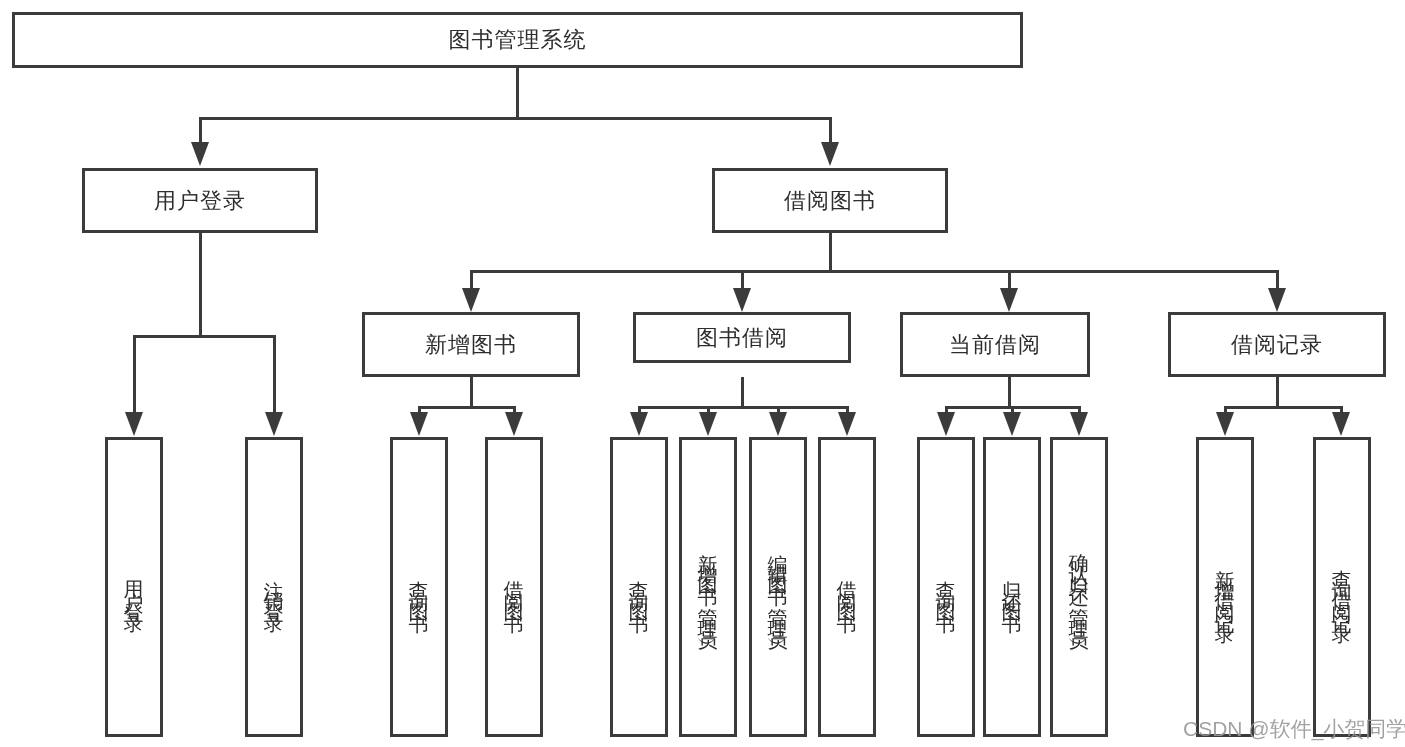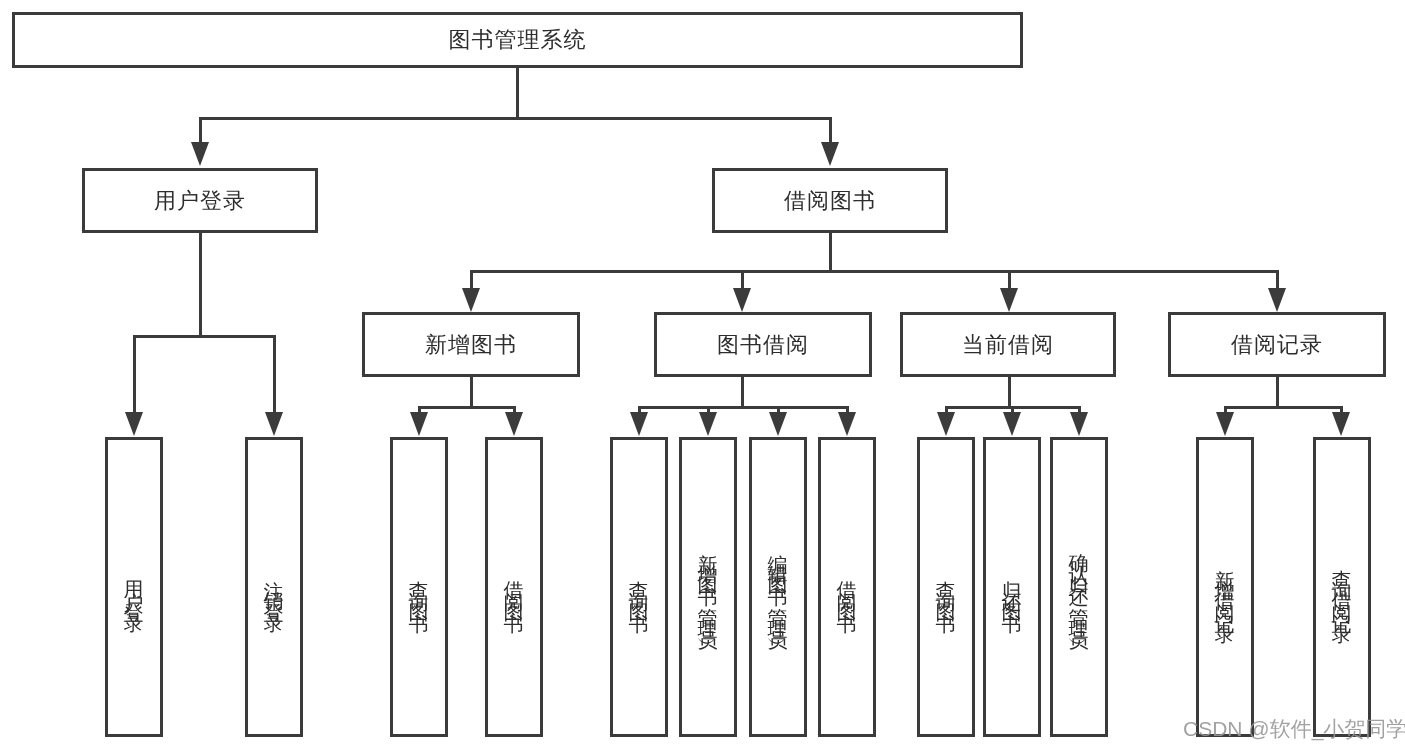--- a/index.html
+++ b/index.html
@@ -91,24 +91,24 @@
   <div class="vline" style="left:741px; top:270px; height:20px;"></div>
   <div class="arrow" style="left:733px; top:288px;"></div>
   <div class="vline" style="left:1008px; top:270px; height:20px;"></div>
   <div class="arrow" style="left:1000px; top:288px;"></div>
   <div class="vline" style="left:1276px; top:270px; height:20px;"></div>
   <div class="arrow" style="left:1268px; top:288px;"></div>
 
   <div class="box hbox" style="left:362px; top:312px; width:218px; height:65px;">
     <span>新增图书</span>
   </div>
-  <div class="box hbox" style="left:633px; top:312px; width:218px; height:65px;margin-left:21px;">
+  <div class="box hbox" style="left:633px; top:312px; width:218px; height:51px;">
     <span>图书借阅</span>
   </div>
-  <div class="box hbox" style="left:900px; top:312px; width:216px; height:65px;">
+  <div class="box hbox" style="left:900px; top:312px; width:190px; height:65px;">
     <span>当前借阅</span>
   </div>
   <div class="box hbox" style="left:1168px; top:312px; width:218px; height:65px;justify-content:center;">
     <span>借阅记录</span>
   </div>
 
   <div class="vline" style="left:470px; top:377px; height:31px;"></div>
   <div class="hline" style="left:418px; top:406px; width:97px;"></div>
   <div class="vline" style="left:418px; top:406px; height:10px;"></div>
   <div class="arrow" style="left:410px; top:412px;"></div>

